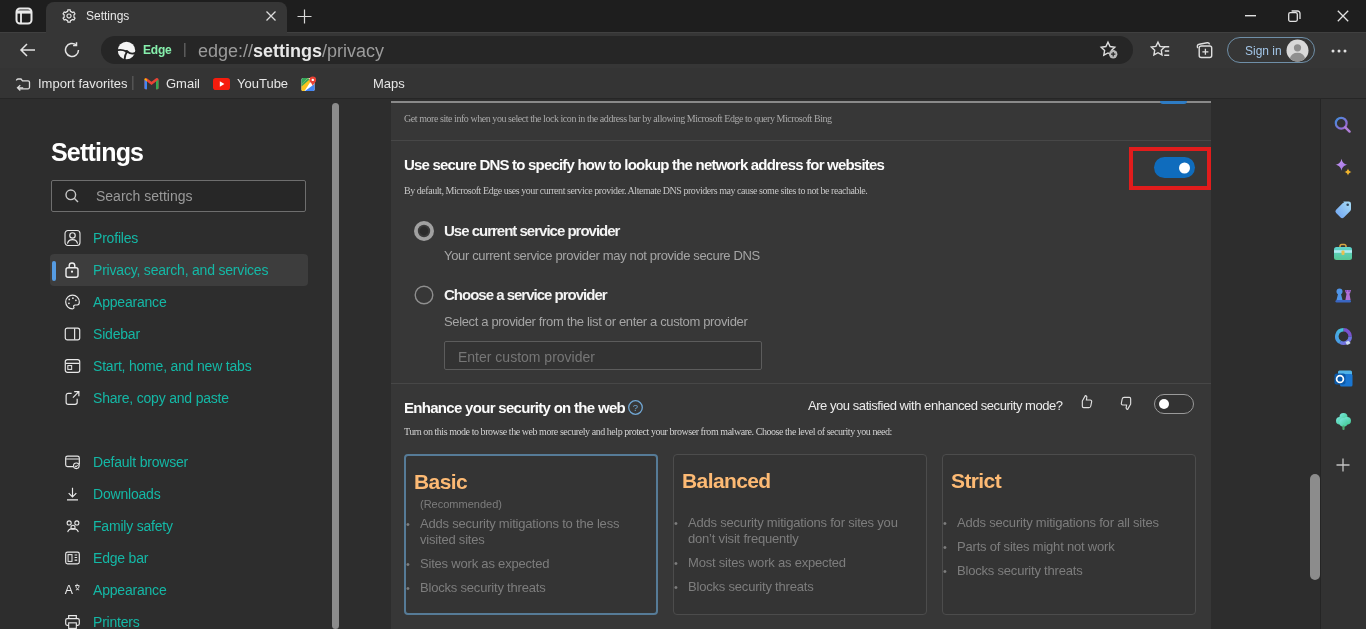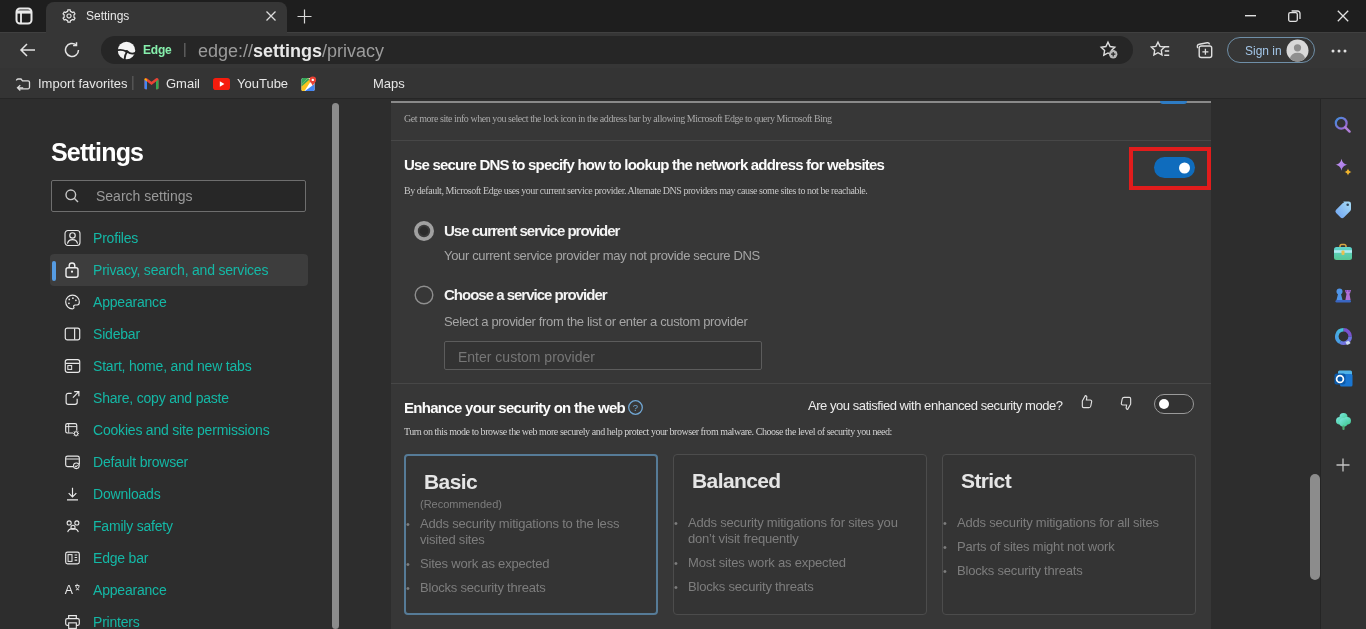--- a/index.html
+++ b/index.html
@@ -35,22 +35,22 @@
 
 #panel { left:391px; top:103px; width:820px; height:526px; background:#373737; }
 .divider { position:absolute; left:0; width:820px; height:1px; background:#474747; }
 .h1 { position:absolute; left:13px; color:#fbfbfb; font-size:15px; font-weight:bold; white-space:nowrap; letter-spacing:-0.8px;}
 .desc { position:absolute; left:13px; color:#c7c7c7; font-size:10px; white-space:nowrap; letter-spacing:-0.45px;font-family:Liberation Serif, serif;}
 .sub { position:absolute; left:53px; color:#a5a5a5; font-size:13px; white-space:nowrap; letter-spacing:-0.35px;}
 .rlabel { position:absolute; left:53px; color:#f3f3f3; font-size:15px; font-weight:bold; white-space:nowrap; letter-spacing:-1px;}
 
 .card { position:absolute; top:351px; width:254px; height:161px; border-radius:4px;
   background:#343434; border:1px solid #4c4c4c; }
-.card h2 { position:absolute; left:18px; top:14px; font-size:21px; font-weight:600;
-  color:#e5e5e5; letter-spacing:-0.6px; }
+.card h2 { position:absolute; left:8px; top:14px; font-size:21px; font-weight:600;
+  color:#fdba74; letter-spacing:-0.6px; }
 .card ul { position:absolute; left:0; top:60px; width:225px; list-style:none; }
 .card li { position:relative; padding-left:14px; margin-bottom:8px; color:#7d7d7d;
   font-size:13px; line-height:16px; letter-spacing:-0.2px;}
 .card li:before { content:"•"; position:absolute; left:0; top:0; font-size:11px; color:#7d7d7d;}
 
 
 .togon { position:absolute; width:41px; height:21px; border-radius:11px; background:#0f6cbd; }
 .togon .knob { position:absolute; right:5px; top:50%; transform:translateY(-50%);
   width:11px; height:11px; border-radius:50%; background:#fff; }
 .togoff { position:absolute; width:40px; height:20px; border-radius:10px;
@@ -239,30 +239,20 @@
         <rect x="4.5" y="9.5" width="4.5" height="4.5" fill="none" stroke="#e8e8e8" stroke-width="1.2"></rect>
       </svg>
     <span class="lbl">Start, home, and new tabs</span>
   </div>
   <div class="abs mrow" style="top:382px;">
     <svg width="17" height="17" viewBox="0 0 20 20">
         <path d="M9 4.5 H5 a2.5 2.5 0 0 0 -2.5 2.5 v8 a2.5 2.5 0 0 0 2.5 2.5 h8 a2.5 2.5 0 0 0 2.5 -2.5 V11" fill="none" stroke="#e8e8e8" stroke-width="1.4"></path>
         <path d="M12 2.5 h5.5 V8 M17.2 2.8 L10.5 9.5" fill="none" stroke="#e8e8e8" stroke-width="1.4"></path>
       </svg>
     <span class="lbl">Share, copy and paste</span>
-  </div>
-  <div class="abs mrow" style="top:414px;">
-    <svg width="17" height="17" viewBox="0 0 20 20">
-        <rect x="2" y="2.5" width="13" height="11" rx="2" fill="none" stroke="#e8e8e8" stroke-width="1.4"></rect>
-        <path d="M5.5 2.8 v10.4 M2.3 6 h12.4" stroke="#e8e8e8" stroke-width="1.1"></path>
-        <circle cx="14.2" cy="14.2" r="3.6" fill="#2d2d2d"></circle>
-        <circle cx="14.2" cy="14.2" r="2.2" fill="none" stroke="#e8e8e8" stroke-width="1.2"></circle>
-        <path d="M14.2 10.7 v1.2 M14.2 16.5 v1.2 M10.7 14.2 h1.2 M16.5 14.2 h1.2 M11.7 11.7 l.9.9 M15.8 15.8 l.9.9 M16.7 11.7 l-.9.9 M12.6 15.8 l-.9.9" stroke="#e8e8e8" stroke-width="1"></path>
-      </svg>
-    <span class="lbl">Cookies and site permissions</span>
   </div>
   <div class="abs mrow" style="top:446px;">
     <svg width="17" height="17" viewBox="0 0 20 20">
         <rect x="2" y="3" width="16" height="12.5" rx="2.2" fill="none" stroke="#e8e8e8" stroke-width="1.4"></rect>
         <path d="M2.5 6.5 h15" stroke="#e8e8e8" stroke-width="1.2"></path>
         <circle cx="14.5" cy="14.5" r="3.8" fill="#2d2d2d"></circle>
         <circle cx="14.5" cy="14.5" r="3.3" fill="none" stroke="#e8e8e8" stroke-width="1.2"></circle>
         <path d="M12.9 14.5 l1.2 1.2 2 -2.2" fill="none" stroke="#e8e8e8" stroke-width="1.2"></path>
       </svg>
     <span class="lbl">Default browser</span>

